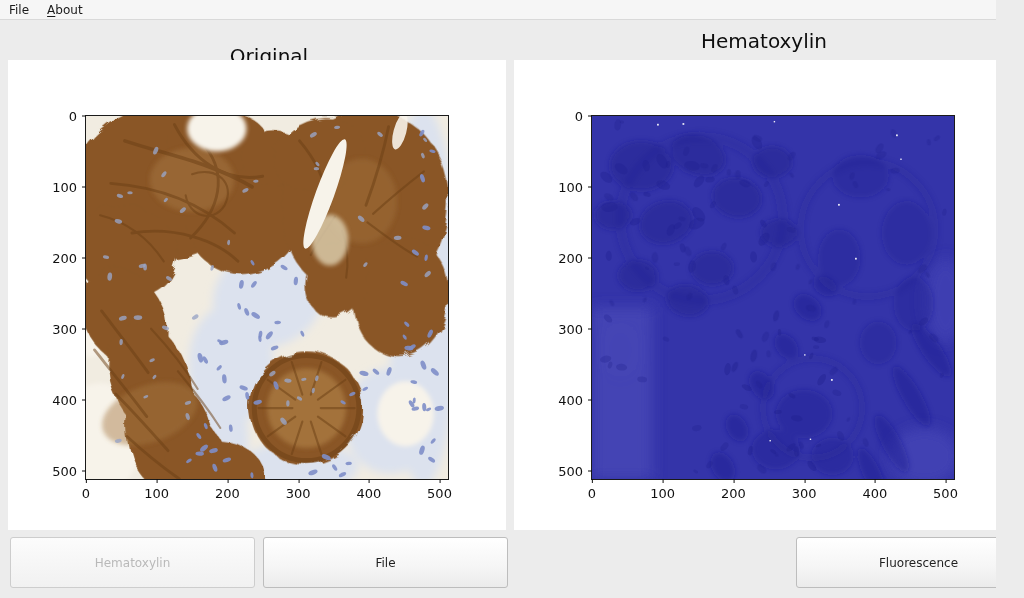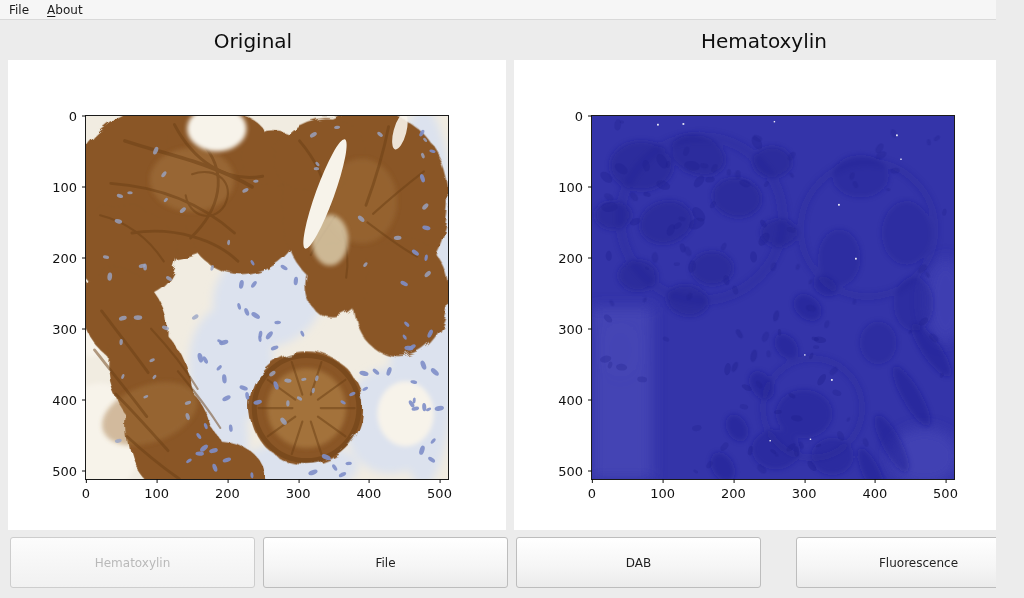--- a/index.html
+++ b/index.html
@@ -9,21 +9,21 @@
   
   .menubar { position:absolute; top:0; left:0; width:1024px; height:19px;
     background:#f6f6f6; border-bottom:1px solid #d9d9d9; display:flex; align-items:center;
     font-size:12px; color:#1a1a1a; }
   .menu-item { padding:0 9px; height:100%; display:flex; align-items:center; cursor:default; }
   .menu-item u { text-decoration:underline; text-underline-offset:2px; }
 
   
   .panel-title { position:absolute; top:27px; height:28px; line-height:28px;
     font-size:20px; color:#0d0d0d; text-align:center; }
-  #title-left  { left:4px;  width:498px; }
+  #title-left  { left:20px;  width:498px;margin-top:15px; }
   #title-right { left:514px; width:500px; }
 
   
   .canvas { position:absolute; top:60px; height:470px; background:#ffffff; }
   #canvas-left  { left:8px;  width:498px; }
   #canvas-right { left:514px; width:500px; }
 
   .plot { position:absolute; left:77px; top:55px; width:362px; height:363px;
     border:1px solid #1a1a1a; }
   .plot svg { position:absolute; left:0; top:0; width:100%; height:100%; display:block; }
@@ -517,16 +517,15 @@
       <span class="xtick t1">100</span>
       <span class="xtick t2">200</span>
       <span class="xtick t3">300</span>
       <span class="xtick t4">400</span>
       <span class="xtick t5">500</span>
     </div>
   </div>
 
   <button class="btn disabled" id="btn-0" disabled="">Hematoxylin</button>
   <button class="btn" id="btn-1">File</button>
-  <button class="btn" id="btn-2">DAB</button>
   <button class="btn" id="btn-3">Fluorescence</button>
 
 </div>
 
 </body></html>

